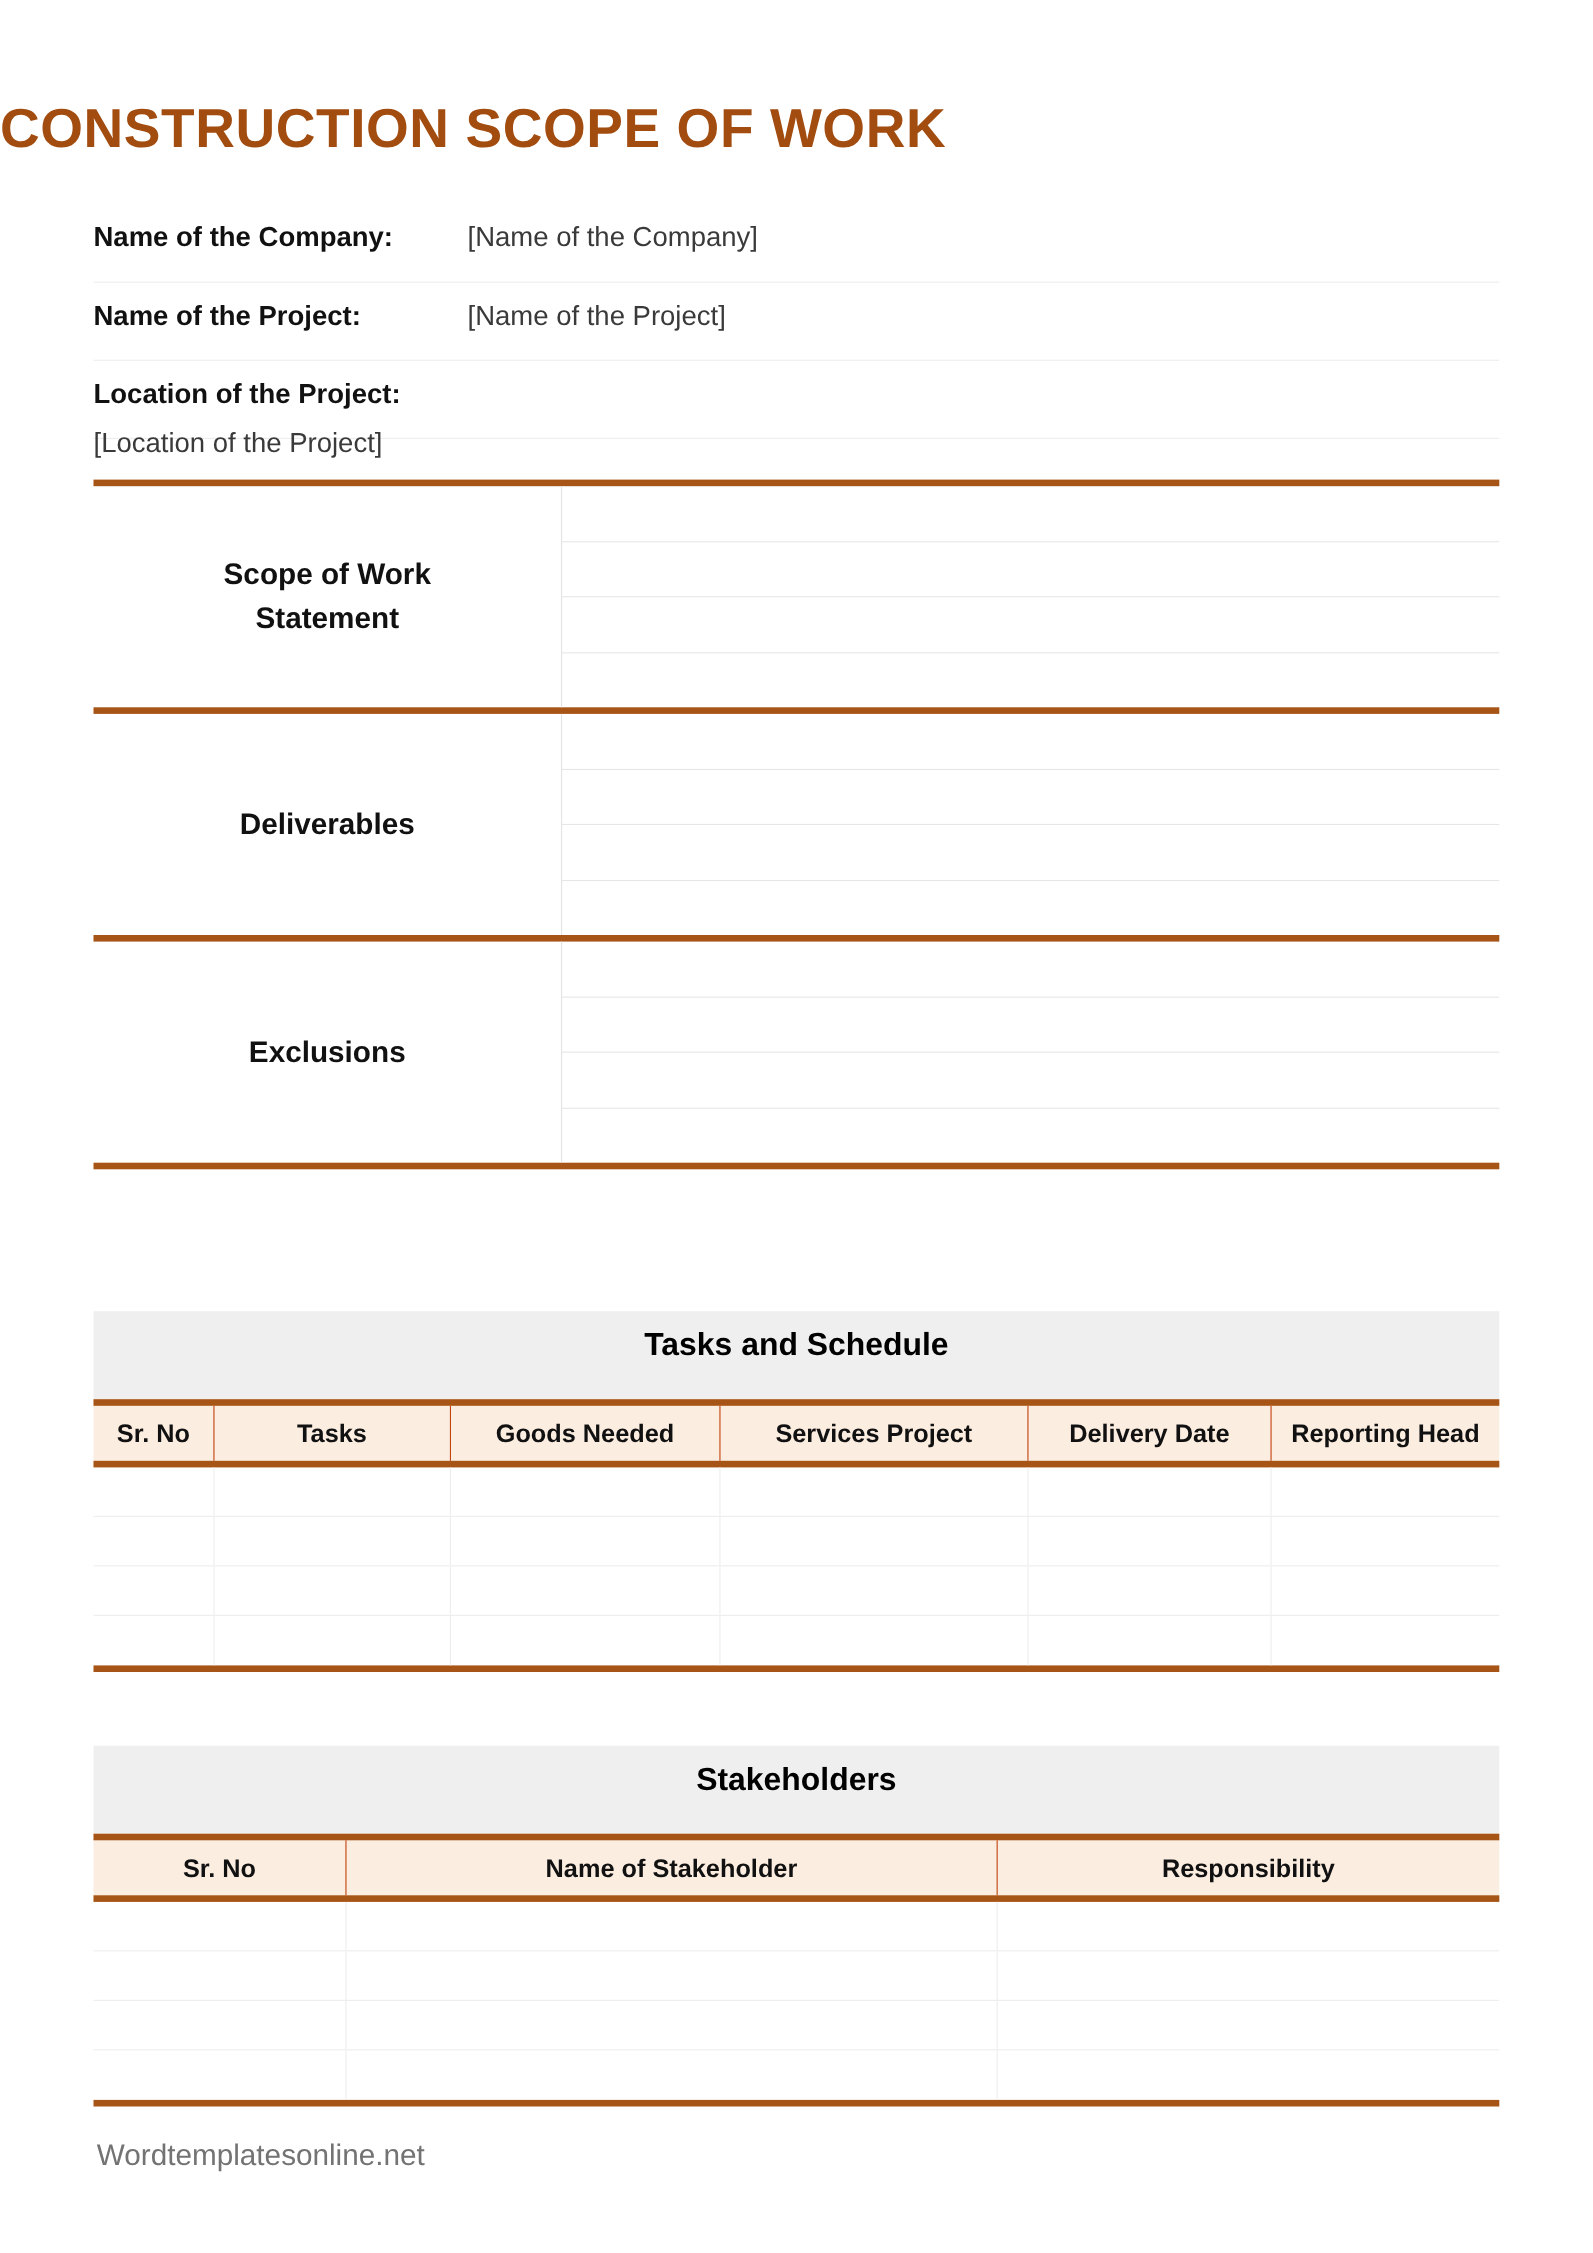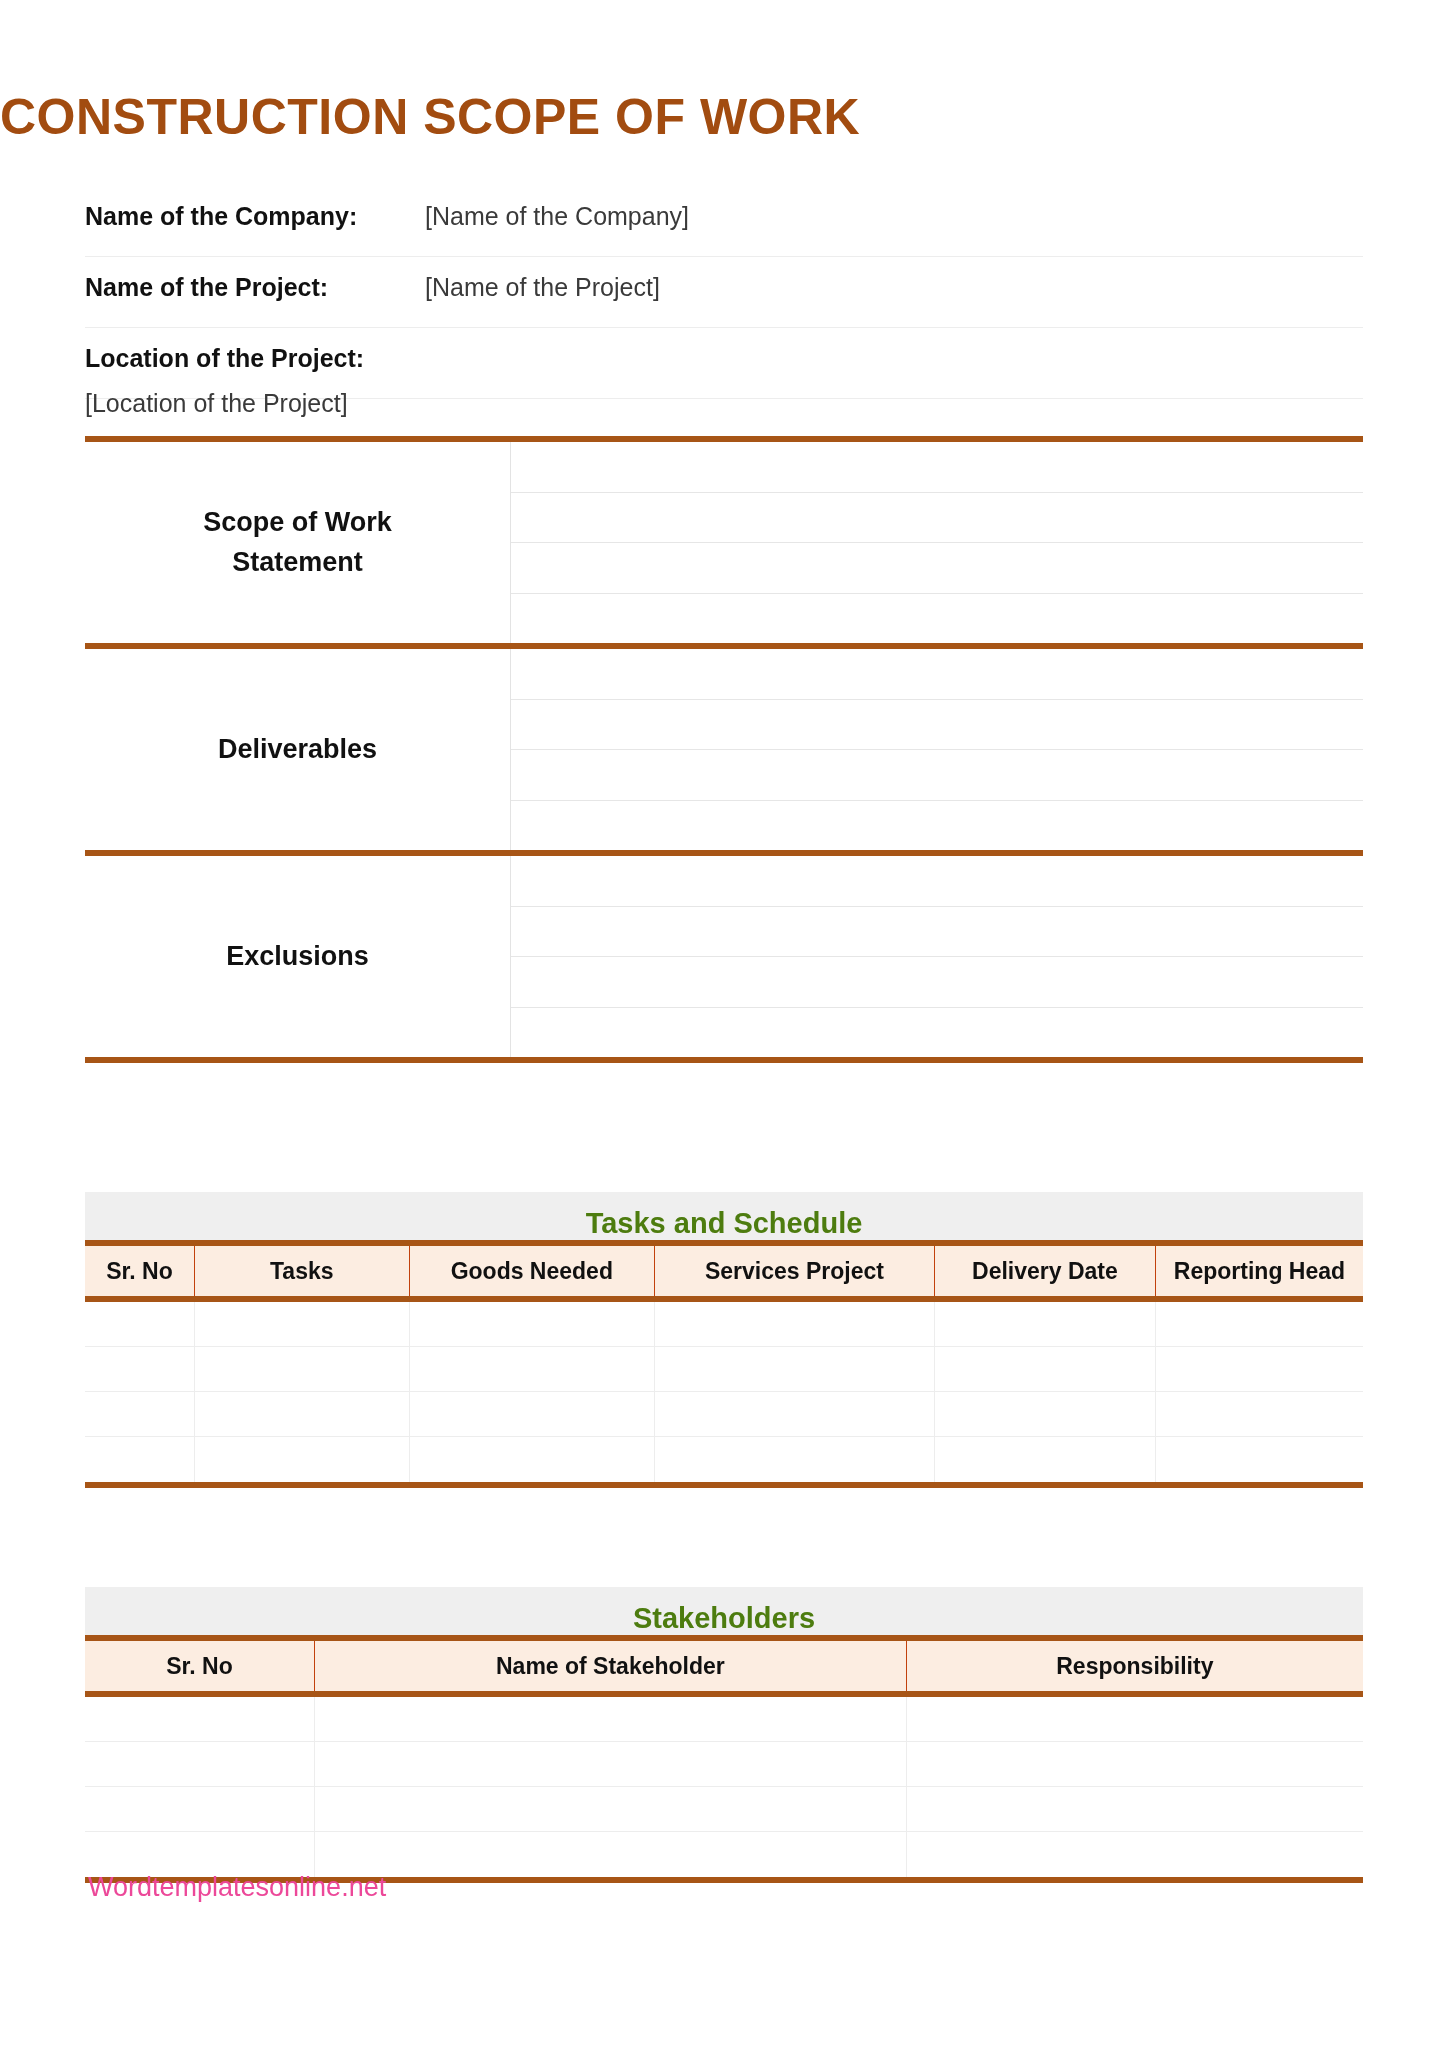--- a/index.html
+++ b/index.html
@@ -119,22 +119,22 @@
     width: 1278px;
   }
   #tasks-table { top: 1192px; }
   #stakeholders-table { top: 1587px; }
 
   .tbl-title {
     background: #EFEFEF;
     text-align: center;
     font-size: 29px;
     font-weight: bold;
-    color: #4d7c0f;
-    height: 48px;
+    color: #000000;
+    height: 80px;
     line-height: 62px;
     box-sizing: border-box;
   }
   .tbl-head {
     background: #FCEDE1;
     display: flex;
     height: 62px;
     border-top: 6px solid #A75516;
     border-bottom: 6px solid #A75516;
     box-sizing: border-box;
@@ -182,23 +182,23 @@
 
   
   .c-stake-0 { width: 18.0%; }
   .c-stake-1 { width: 46.3%; }
   .c-stake-2 { width: 35.7%; }
 
   
   .footer {
     position: absolute;
     left: 88px;
-    top: 1872px;
+    top: 1944px;
     font-size: 27px;
-    color: #ec4899;
+    color: #737373;
     font-weight: normal;
   }
 </style>
 </head>
 <body>
 
 <div class="page">
 
   <div class="doc-title">CONSTRUCTION SCOPE OF WORK</div>
 

